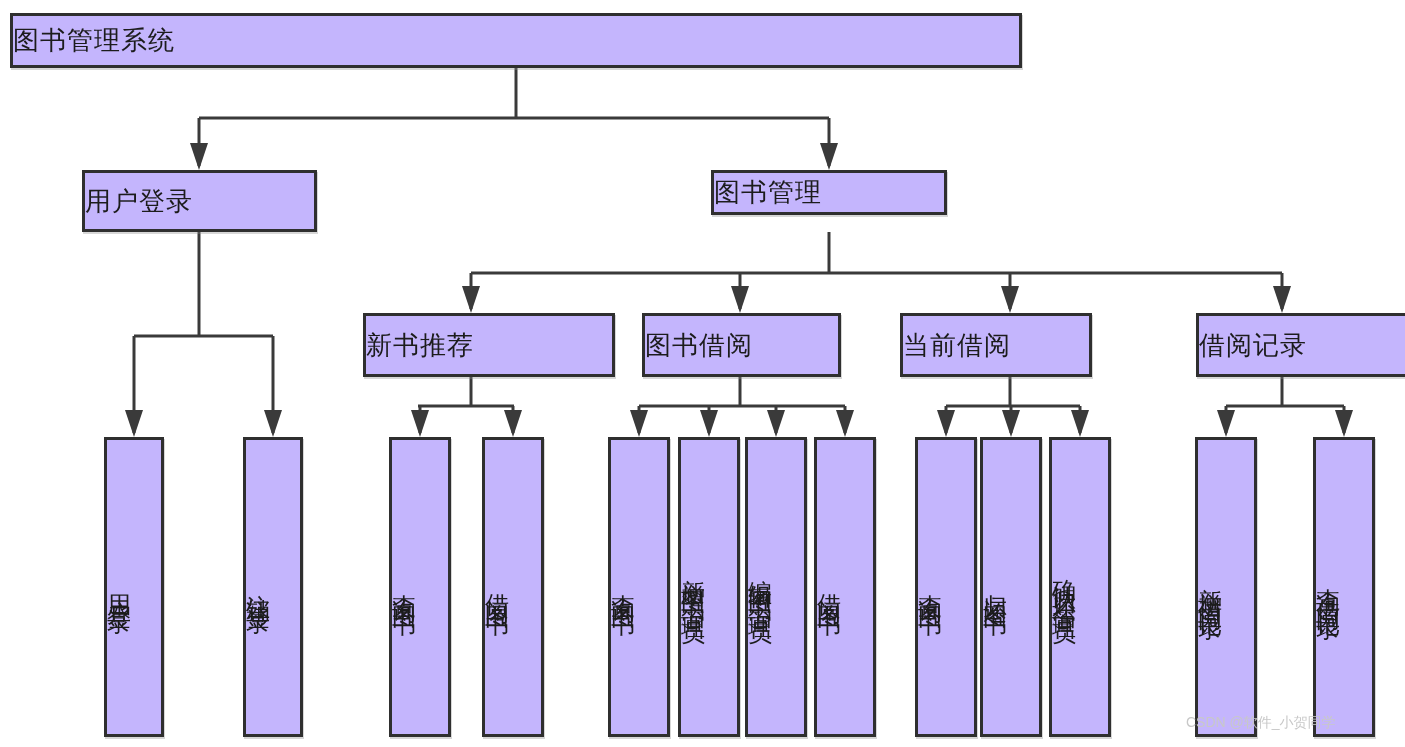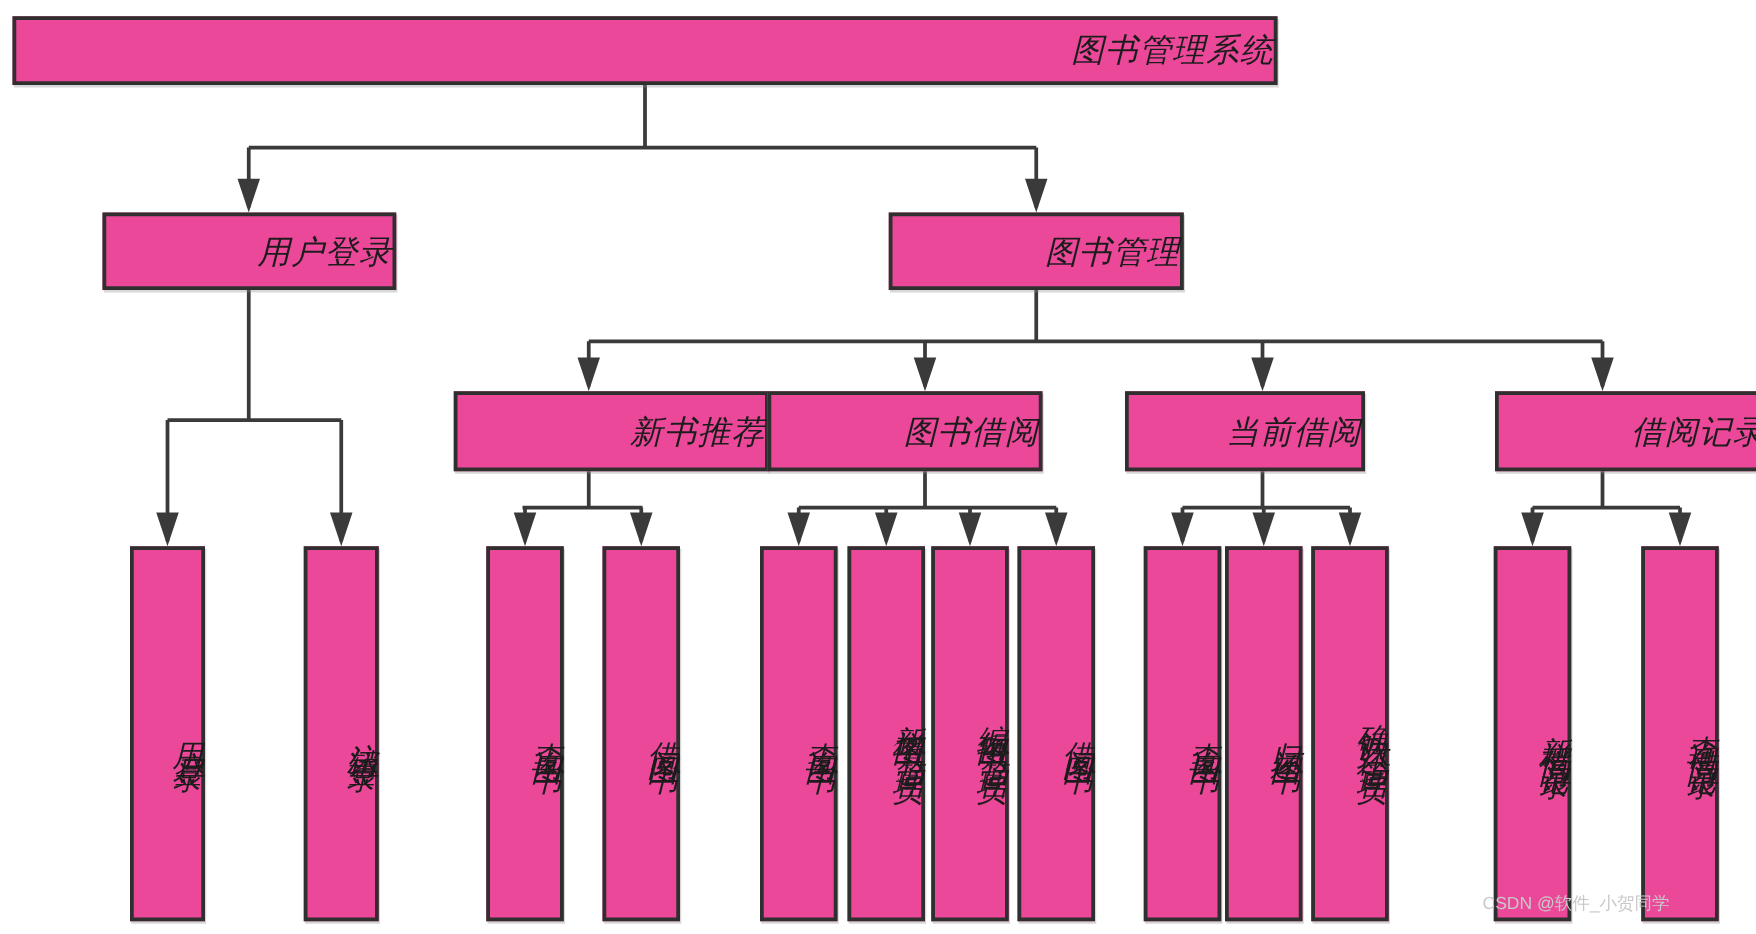--- a/index.html
+++ b/index.html
@@ -17,28 +17,27 @@
   }
   .connectors {
     position: absolute;
     left: 0;
     top: 0;
     z-index: 0;
   }
   .node {
     position: absolute;
     box-sizing: border-box;
-    background: #ec4899;
+    background: #c4b5fd;
     border: 3px solid #2f2f2f;
     box-shadow: 1px 2px 0 rgba(140,140,140,0.35);
     display: flex;
     align-items: center;
-    justify-content: flex-end;
+    justify-content: flex-start;
     z-index: 1;
-    font-style: italic;
   }
   .h-label {
     font-size: 26px;
     letter-spacing: 1px;
     color: #1c1c1c;
     white-space: nowrap;
   }
   .v-label {
     writing-mode: vertical-rl;
     text-orientation: mixed;
@@ -141,28 +140,28 @@
     </g>
   </svg>
 
   <div class="node" style="left:10px;top:13px;width:1012px;height:55px">
     <span class="h-label">图书管理系统</span>
   </div>
 
   <div class="node" style="left:82px;top:170px;width:235px;height:62px">
     <span class="h-label">用户登录</span>
   </div>
-  <div class="node" style="left:711px;top:170px;width:236px;height:62px">
+  <div class="node" style="left:711px;top:170px;width:236px;height:45px">
     <span class="h-label">图书管理</span>
   </div>
 
   <div class="node" style="left:363px;top:313px;width:252px;height:64px">
     <span class="h-label">新书推荐</span>
   </div>
-  <div class="node" style="left:614px;top:313px;width:220px;height:64px">
+  <div class="node" style="left:642px;top:313px;width:199px;height:64px">
     <span class="h-label">图书借阅</span>
   </div>
   <div class="node" style="left:900px;top:313px;width:192px;height:64px">
     <span class="h-label">当前借阅</span>
   </div>
   <div class="node" style="left:1196px;top:313px;width:220px;height:64px">
     <span class="h-label">借阅记录</span>
   </div>
 
   <div class="node" style="left:104px;top:437px;width:60px;height:300px">

